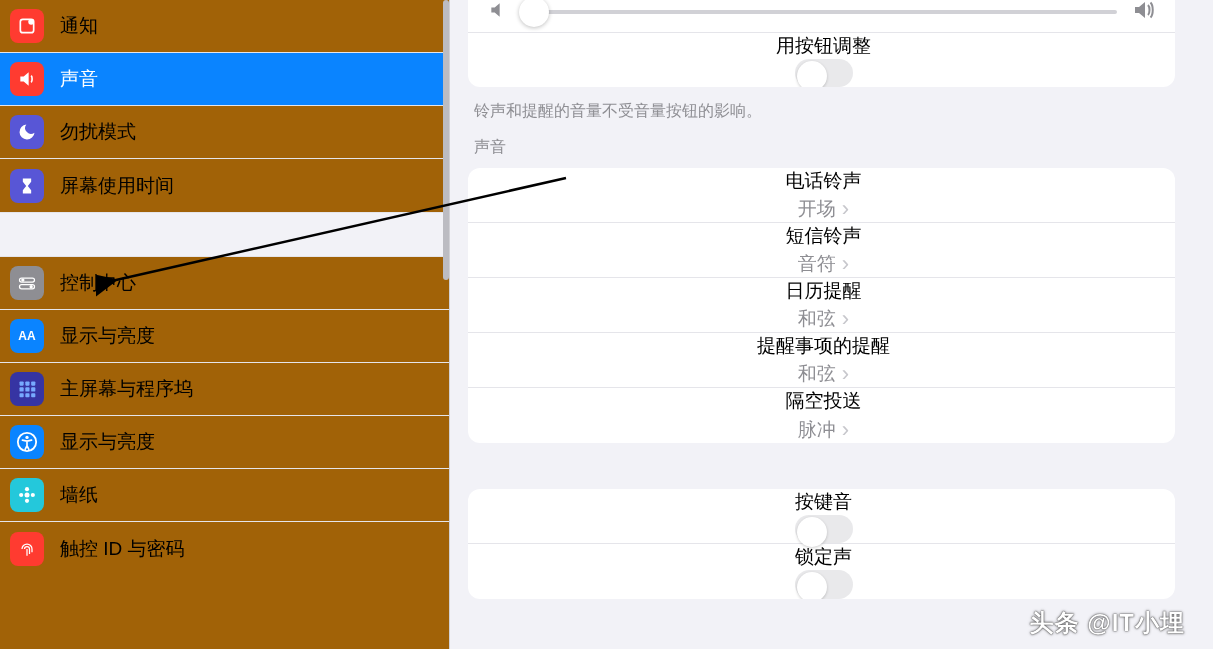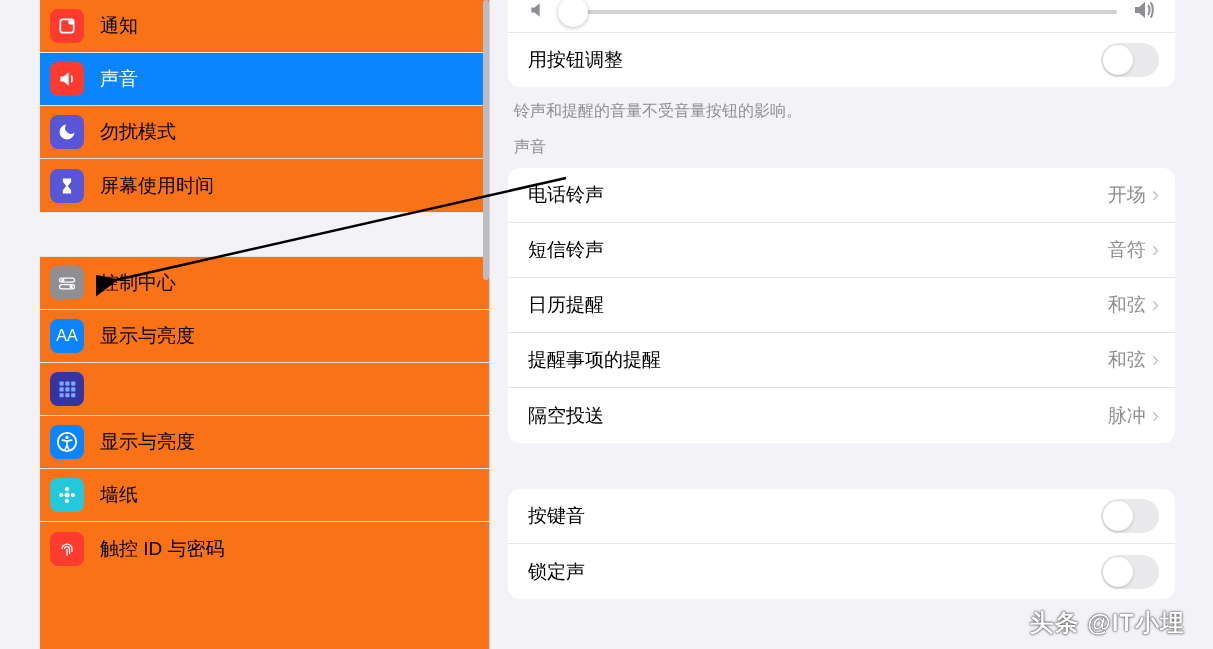--- a/index.html
+++ b/index.html
@@ -1,31 +1,31 @@
 <!DOCTYPE html>
 <html><head>
 <meta charset="utf-8">
 <style>
 * { margin: 0; padding: 0; box-sizing: border-box; font-family: -apple-system, "PingFang SC", "Helvetica Neue", sans-serif; }
 html, body { width: 1213px; height: 649px; overflow: hidden; background: #f2f2f7; }
 .container { display: flex; width: 100%; height: 100%; position: relative; }
-.sidebar { width: 450px; height: 100%; background: #f97316; border-right: 1px solid #d1d1d6; overflow-y: auto; position: relative; margin-left: 40px; }
+.sidebar { width: 450px; height: 100%; background: #a16207; border-right: 1px solid #d1d1d6; overflow-y: auto; position: relative; }
 .sidebar-scrollbar { position: absolute; right: 0; top: 0; width: 6px; height: 280px; background:#bcbcc2; border-radius: 3px; }
 .main { flex: 1; height: 100%; background: #f2f2f7; overflow-y: auto; padding: 0 38px 0 0; }
 .sb-item { display: flex; align-items: center; height: 53px; padding: 0 16px 0 10px; border-bottom: 1px solid #e5e5ea; cursor: pointer; }
 .sb-item.selected { background: #0a84ff; }
 .sb-item.selected .sb-label { color: #ffffff; }
 .sb-label { font-size: 19px; color: #000000; margin-left: 16px; }
 .sb-icon { width: 34px; height: 34px; border-radius: 8px; display: flex; align-items: center; justify-content: center; flex-shrink: 0; }
 .sb-gap { height: 45px; background: #f2f2f7; border-bottom: 1px solid #e5e5ea; border-top: 1px solid #e5e5ea; }
 .group { margin: 0 0 0 18px; }
 .group-header { font-size: 16px; color: #8e8e93; padding: 14px 0 10px 6px; }
 .group-note { font-size: 16px; color: #8e8e93; padding: 12px 0 0 6px; line-height: 1.5; }
 .card { background: #ffffff; border-radius: 12px; overflow: hidden; }
-.row { display: flex; align-items: center; justify-content: space-between; height: 55px; padding: 0 16px 0 20px; border-bottom: 1px solid #e5e5ea; cursor: pointer; }
+.row { display: flex; align-items: center; justify-content: space-between; height: 55px; padding: 0 16px 0 20px; border-bottom: 1px solid #e5e5ea; cursor: pointer; flex-direction: column; }
 .row:last-child { border-bottom: none; }
 .row-label { font-size: 19px; color: #000; }
 .row-right { display: flex; align-items: center; gap: 6px; }
 .row-value { font-size: 19px; color: #8e8e93; }
 .chevron { color: #c7c7cc; font-size: 22px; font-weight: 300; }
 .toggle { width: 58px; height: 34px; border-radius: 17px; background: #e9e9eb; position: relative; }
 .toggle::after { content: ""; position: absolute; width: 30px; height: 30px; border-radius: 50%; background: #ffffff; top: 2px; left: 2px; box-shadow: 0 1px 3px rgba(0,0,0,0.2); }
 .slider-row { display: flex; align-items: center; height: 40px; padding: 0 20px; gap: 14px; }
 .slider-track { flex: 1; height: 4px; background: #d1d1d6; border-radius: 2px; position: relative; }
 .slider-thumb { position: absolute; left: 2%; top: 50%; transform: translate(-50%,-50%); width: 30px; height: 30px; border-radius: 50%; background: #ffffff; box-shadow: 0 1px 4px rgba(0,0,0,0.25); }
@@ -81,37 +81,38 @@
         <svg width="20" height="20" viewBox="0 0 24 24" fill="#fff">
             <rect x="3" y="6" width="18" height="5" rx="2.5" fill="none" stroke="#fff" stroke-width="1.5"></rect>
             <circle cx="7" cy="8.5" r="2" fill="#fff"></circle>
             <rect x="3" y="14" width="18" height="5" rx="2.5" fill="none" stroke="#fff" stroke-width="1.5"></rect>
             <circle cx="17" cy="16.5" r="2" fill="#fff"></circle>
           </svg>
       </div>
       <span class="sb-label">控制中心</span>
     </div>
     <div class="sb-item">
-      <div class="sb-icon" style="background:#0a84ff;color:#fff;font-weight:400;font-size:16px">AA</div>
+      <div class="sb-icon" style="background:#0a84ff;color:#fff;font-weight:700;font-size:12px">AA</div>
       <span class="sb-label">显示与亮度</span>
     </div>
     <div class="sb-item">
       <div class="sb-icon" style="background:#3634a3">
         <svg width="20" height="20" viewBox="0 0 24 24" fill="#7af">
             <rect x="3" y="3" width="5" height="5" rx="1"></rect>
             <rect x="10" y="3" width="5" height="5" rx="1"></rect>
             <rect x="17" y="3" width="5" height="5" rx="1"></rect>
             <rect x="3" y="10" width="5" height="5" rx="1"></rect>
             <rect x="10" y="10" width="5" height="5" rx="1"></rect>
             <rect x="17" y="10" width="5" height="5" rx="1"></rect>
             <rect x="3" y="17" width="5" height="5" rx="1"></rect>
             <rect x="10" y="17" width="5" height="5" rx="1"></rect>
             <rect x="17" y="17" width="5" height="5" rx="1"></rect>
           </svg>
       </div>
+      <span class="sb-label">主屏幕与程序坞</span>
     </div>
     <div class="sb-item">
       <div class="sb-icon" style="background:#0a84ff">
         <svg width="22" height="22" viewBox="0 0 24 24" fill="#fff">
             <circle cx="12" cy="12" r="10" fill="none" stroke="#fff" stroke-width="2"></circle>
             <circle cx="12" cy="7" r="1.8"></circle>
             <path d="M7 10l5 1 5-1M12 11v5l-2 4M12 16l2 4" stroke="#fff" stroke-width="1.8" fill="none" stroke-linecap="round"></path>
           </svg>
       </div>
       <span class="sb-label">显示与亮度</span>

